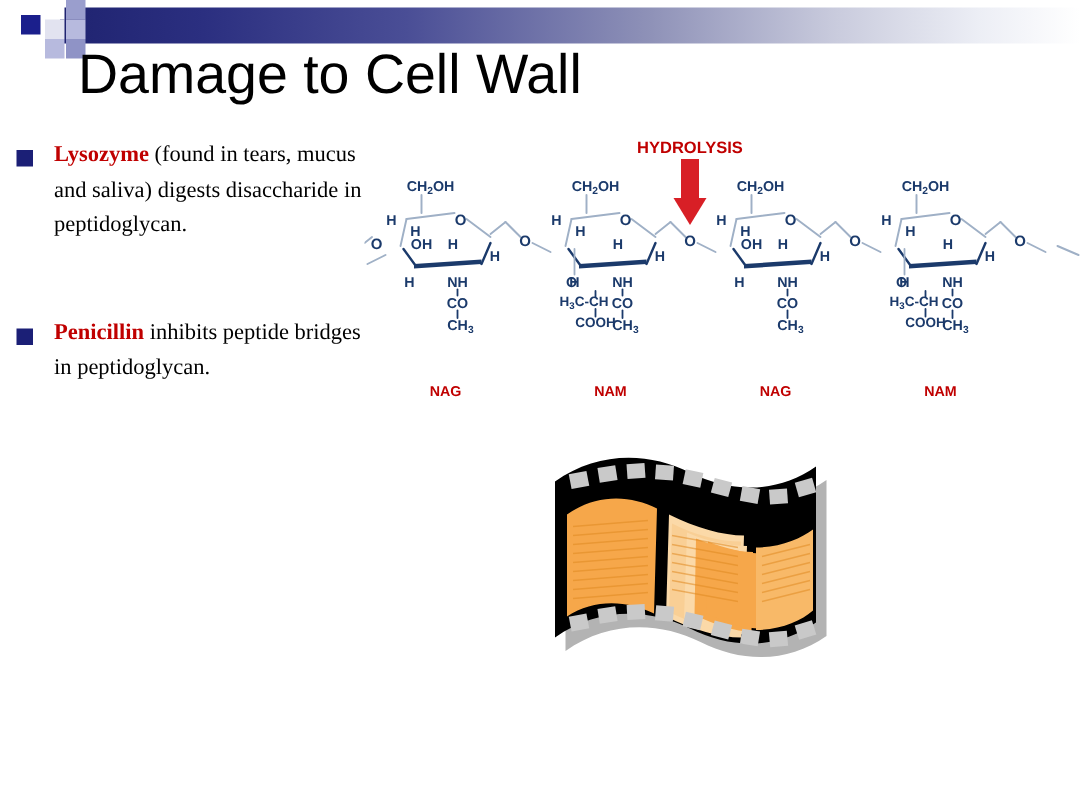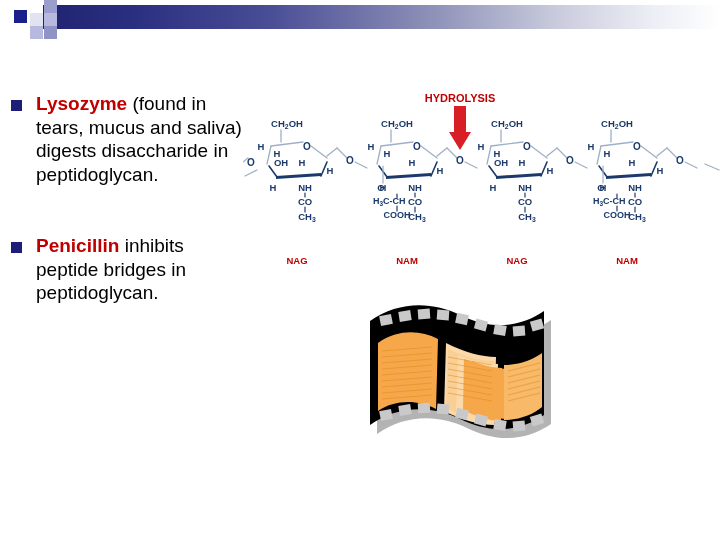--- a/index.html
+++ b/index.html
@@ -26,21 +26,21 @@
   }
 
   
   .bullets{position:absolute;left:8px;top:92px;width:240px;}
   .bullet{position:relative;padding-left:28px;margin-bottom:26px;}
   .bullet .marker{
     position:absolute;left:3px;top:8px;width:11px;height:11px;
     background:#1b1f76;
   }
   .btext{
-    font-size:19px;line-height:23.5px;color:#000000;
+    font-size:15px;line-height:23.5px;color:#000000;font-family:Liberation Serif, serif;
   }
   .btext .kw{color:#c00000;font-weight:bold;}
 
   
   #chem{position:absolute;left:243px;top:92px;width:477px;height:180px;}
   #chem svg{display:block;}
 
   
   #film{position:absolute;left:368px;top:303px;width:190px;height:150px;}
   #film svg{display:block;}
@@ -55,20 +55,21 @@
   <div id="corner-squares">
       <div class="sq" style="left: 14px; top: 10px; width: 13px; height: 13px; background: rgb(27, 31, 140);"></div>
       <div class="sq" style="left: 30px; top: 0px; width: 13px; height: 13px; background: rgb(255, 255, 255);"></div>
       <div class="sq" style="left: 30px; top: 13px; width: 13px; height: 13px; background: rgb(226, 227, 240);"></div>
       <div class="sq" style="left: 30px; top: 26px; width: 13px; height: 13px; background: rgb(183, 186, 222);"></div>
       <div class="sq" style="left: 44px; top: 0px; width: 13px; height: 13px; background: rgb(154, 158, 205);"></div>
       <div class="sq" style="left: 44px; top: 13px; width: 13px; height: 13px; background: rgb(183, 186, 222);"></div>
       <div class="sq" style="left: 44px; top: 26px; width: 13px; height: 13px; background: rgb(143, 147, 198);"></div>
     </div>
 
+  <div class="title">Damage to Cell Wall</div>
 
   <div class="bullets">
 
     <div class="bullet">
       <span class="marker"></span>
       <div class="btext">
         <span class="kw">Lysozyme</span><span> (found in tears, mucus and saliva) digests disaccharide in peptidoglycan.</span>
       </div>
     </div>
 

